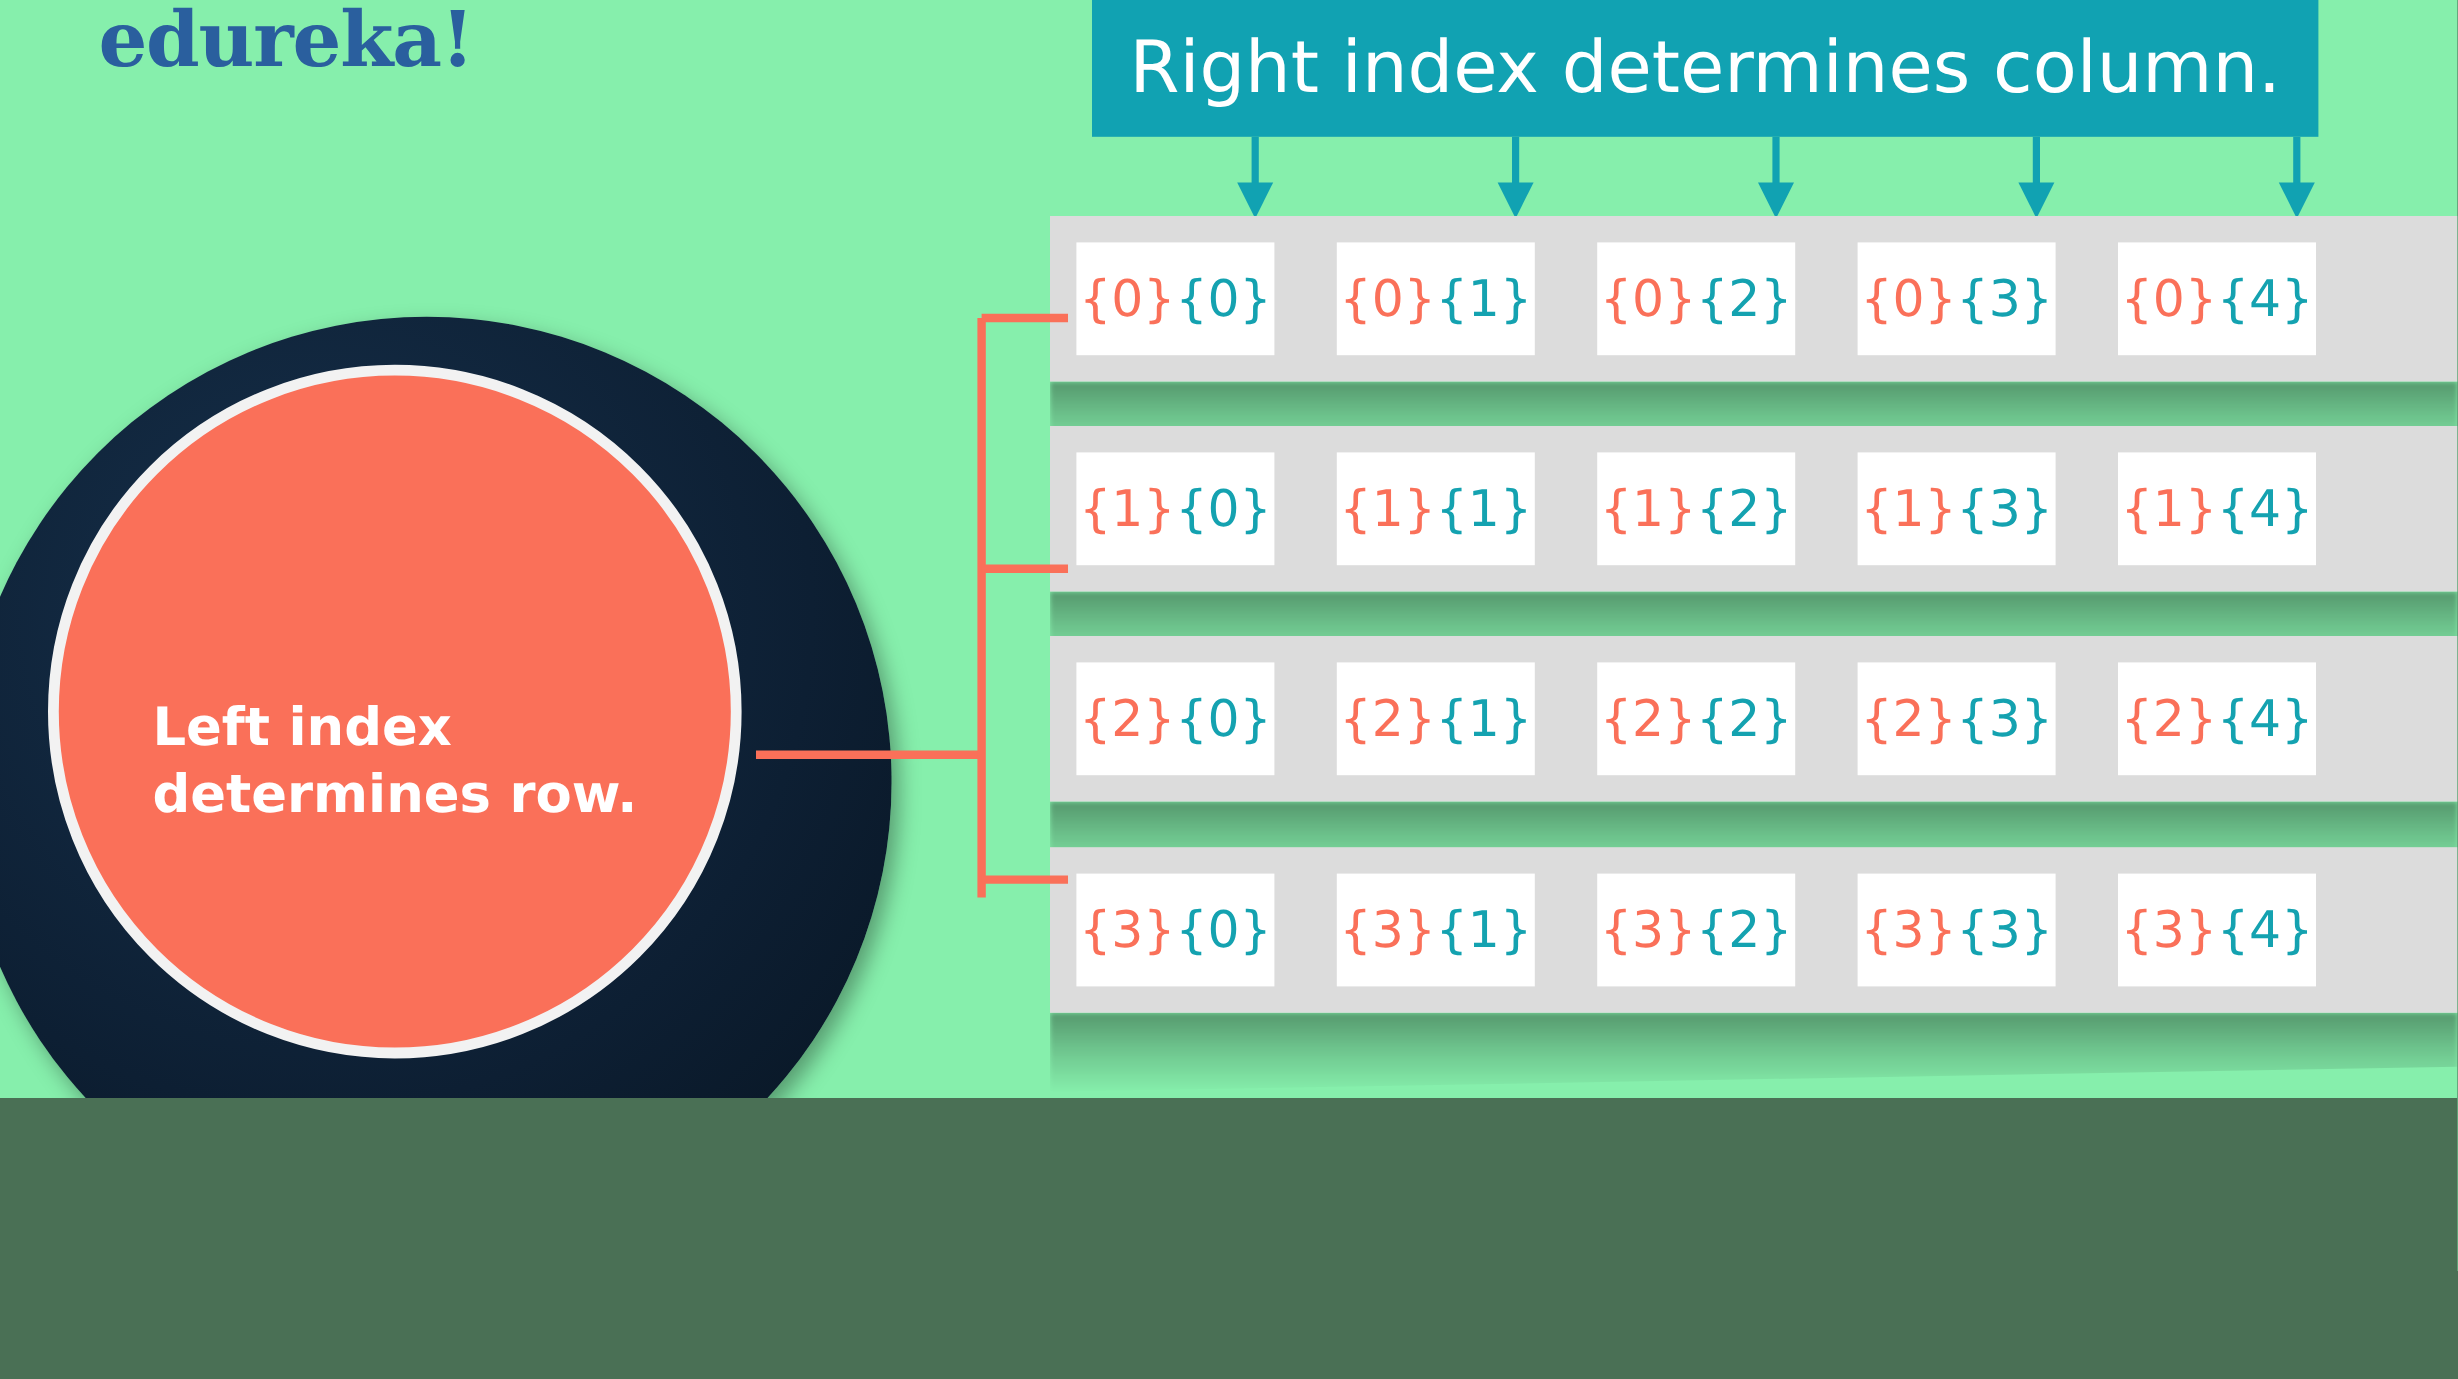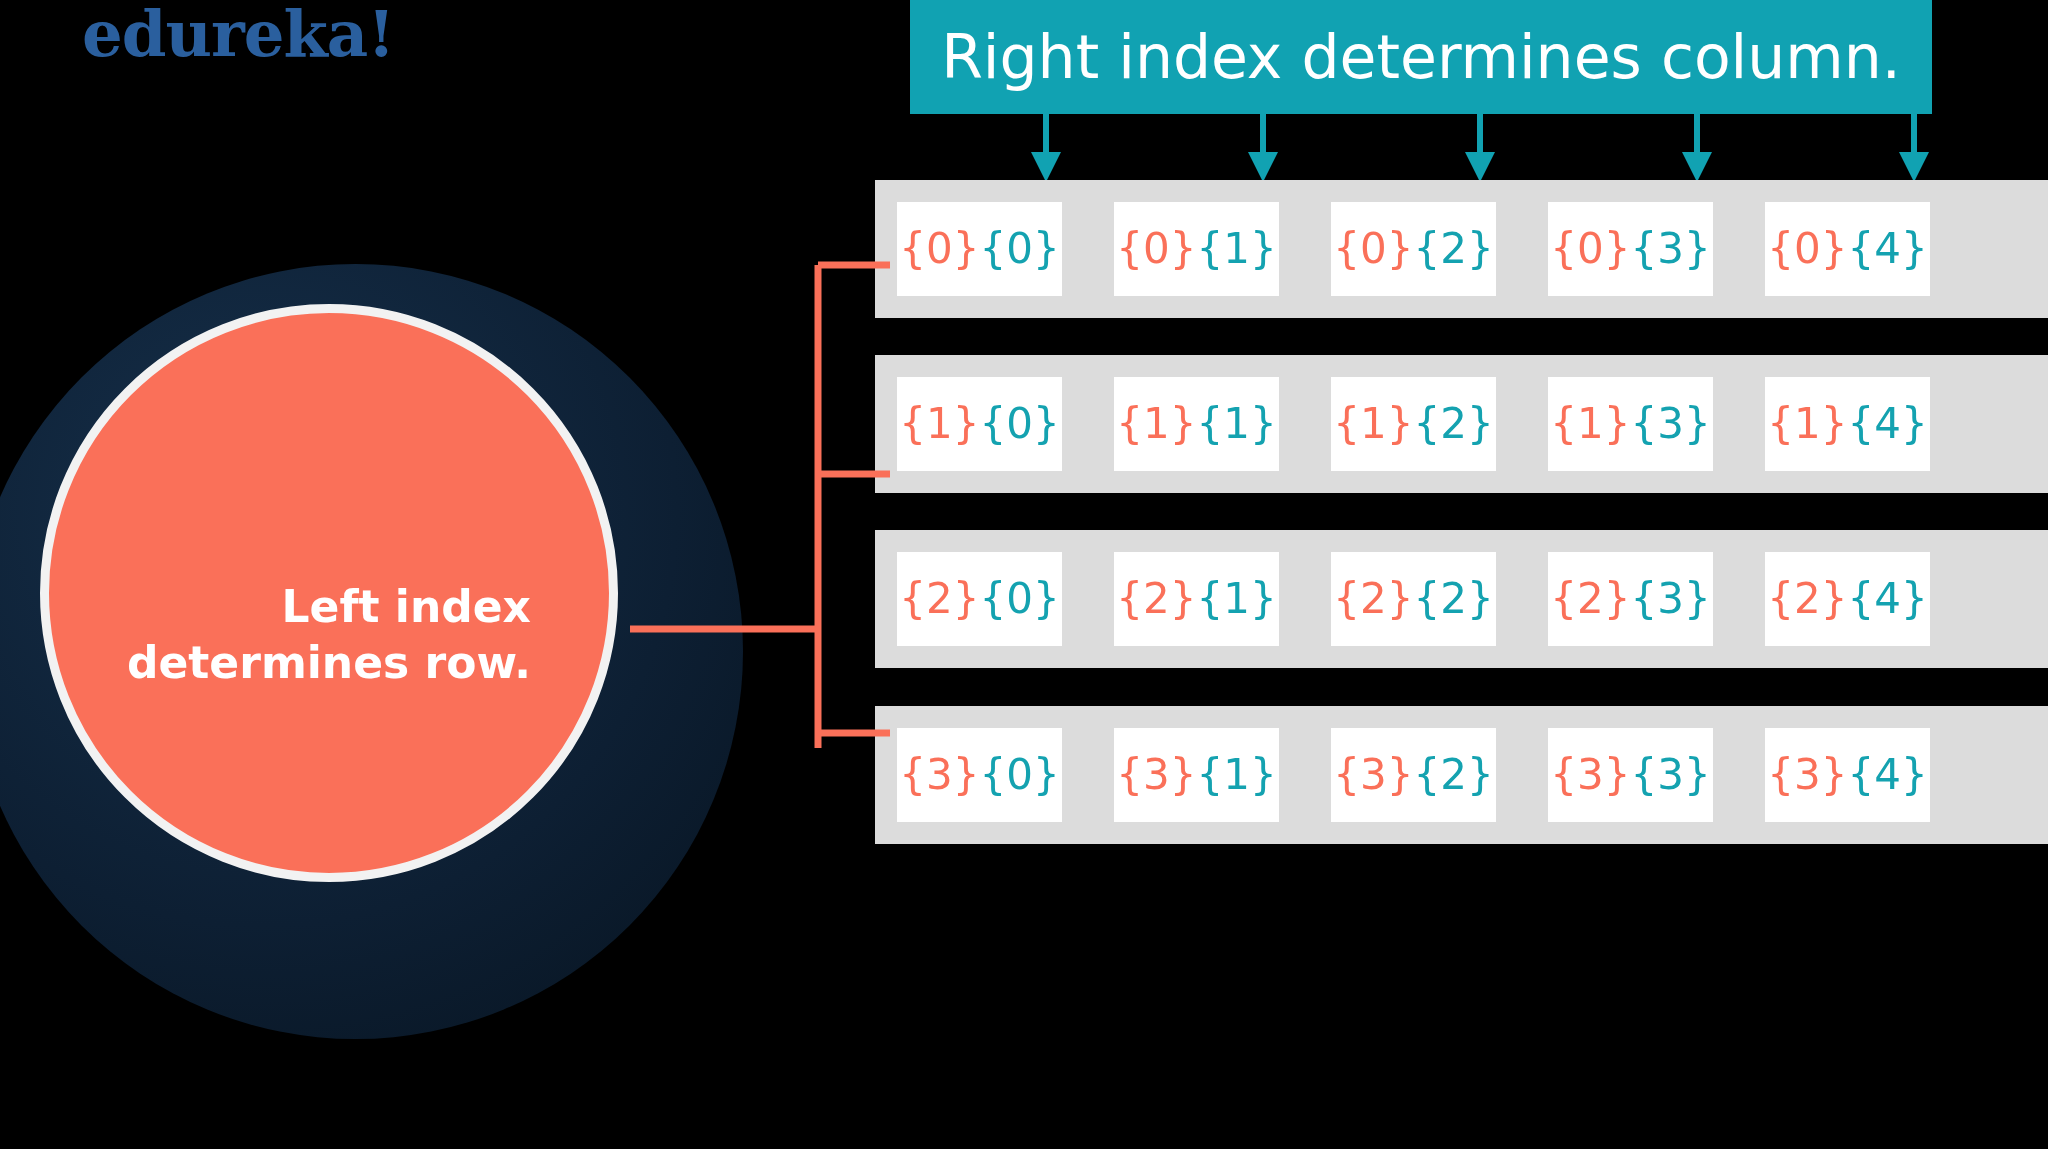--- a/index.html
+++ b/index.html
@@ -8,23 +8,23 @@
     padding: 0;
     background: #4a7055;
   }
   body {
     font-family: "Liberation Sans", sans-serif;
   }
 
   #stage {
     position: relative;
     width: 2048px;
-    height: 1149px;
+    height: 915px;
     overflow: hidden;
-    background: #000000;
+    background: #86efac;
   }
 
   
   #logo {
     position: absolute;
     left: 82px;
     top: 2px;
     font-family: "DejaVu Serif", "Liberation Serif", serif;
     font-weight: bold;
     font-size: 64px;
@@ -132,21 +132,21 @@
     box-sizing: border-box;
     display: flex;
     align-items: center;
     justify-content: center;
   }
   #circle-label {
     color: #ffffff;
     font-size: 44px;
     font-weight: bold;
     line-height: 1.28;
-    text-align: right;
+    text-align: left;
     white-space: pre-line;
     font-family: "DejaVu Sans", "Liberation Sans", sans-serif;
     padding-top: 84px;
   }
 
   
   #bracket {
     position: absolute;
     left: 600px;
     top: 180px;

